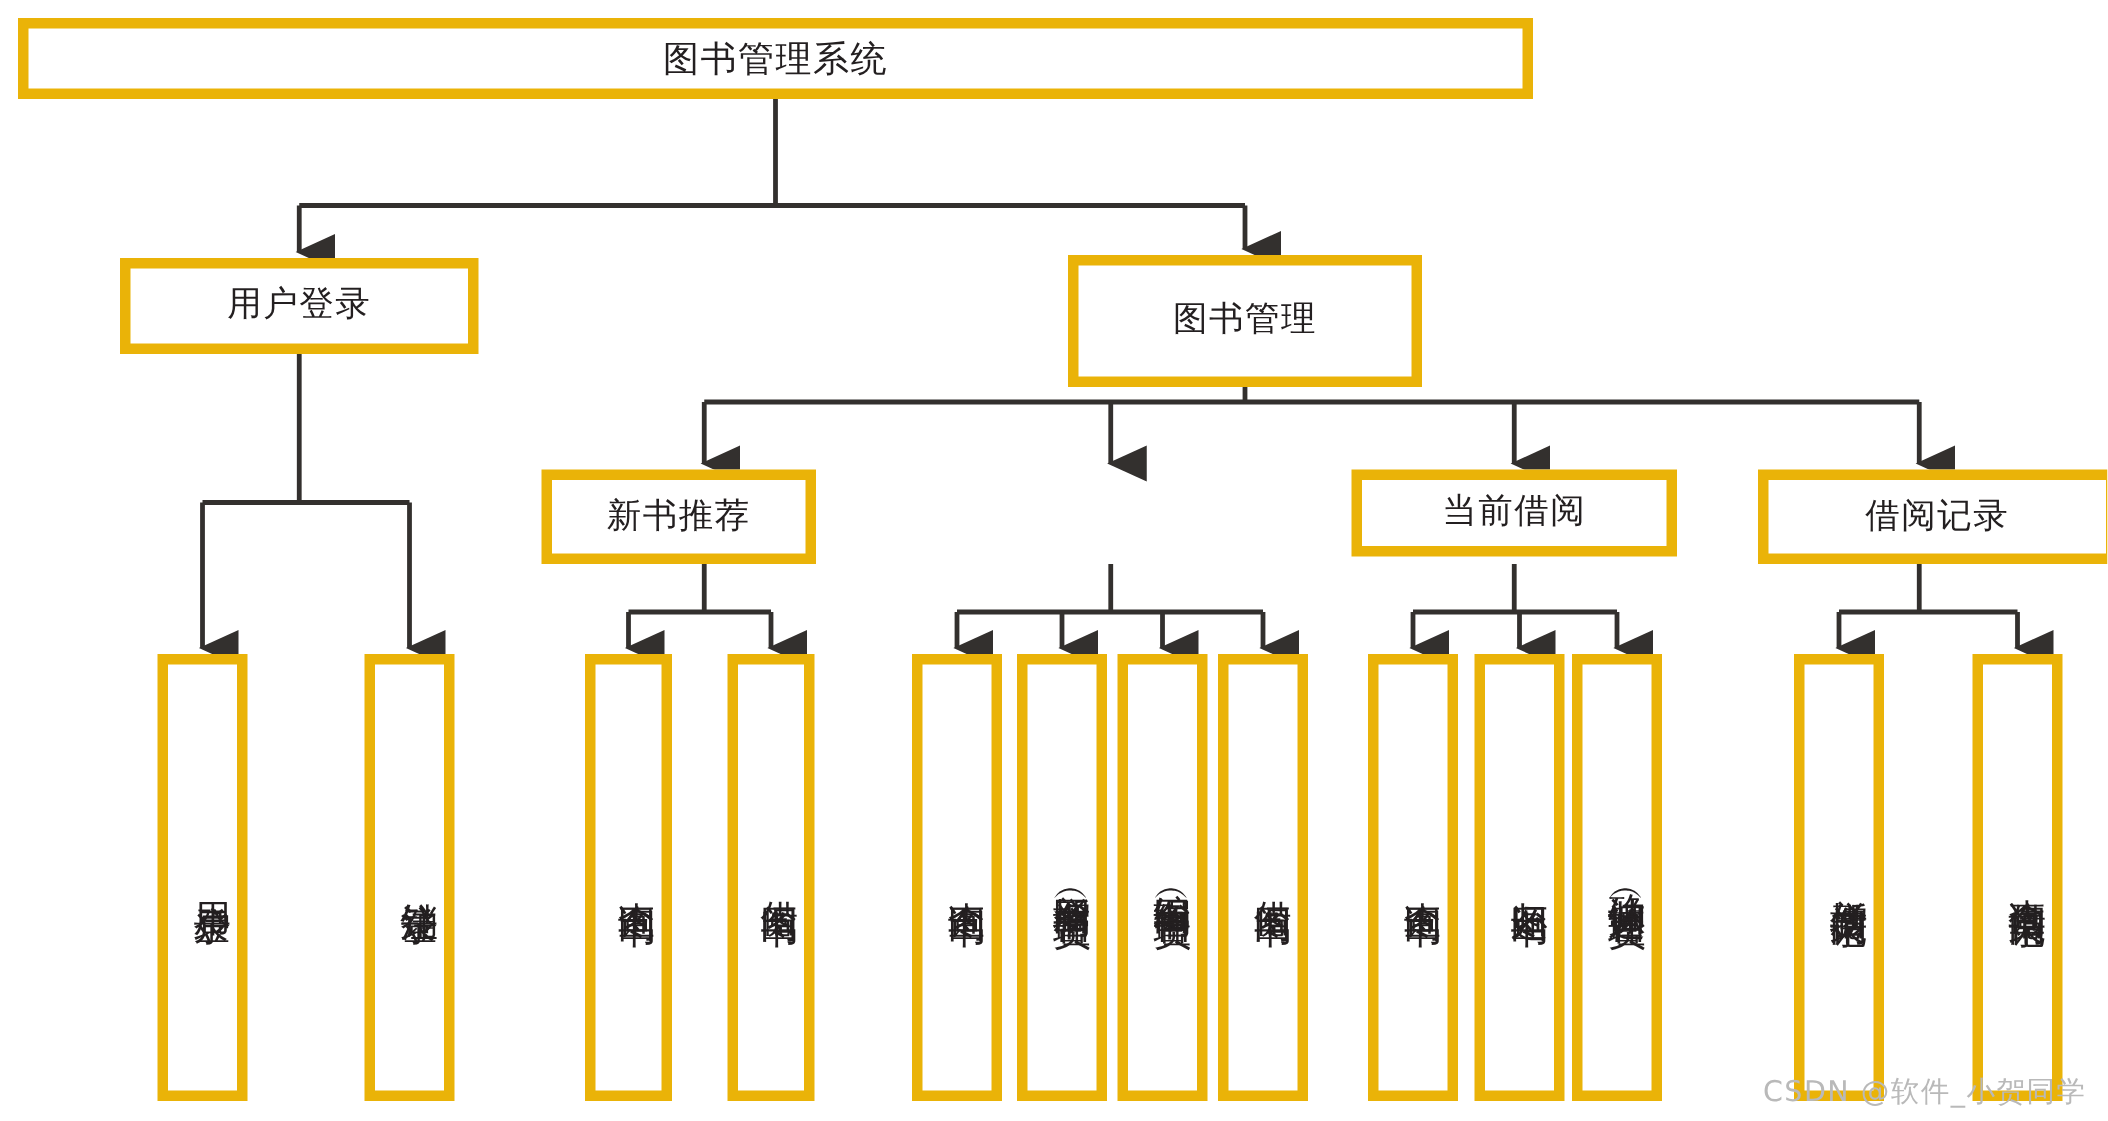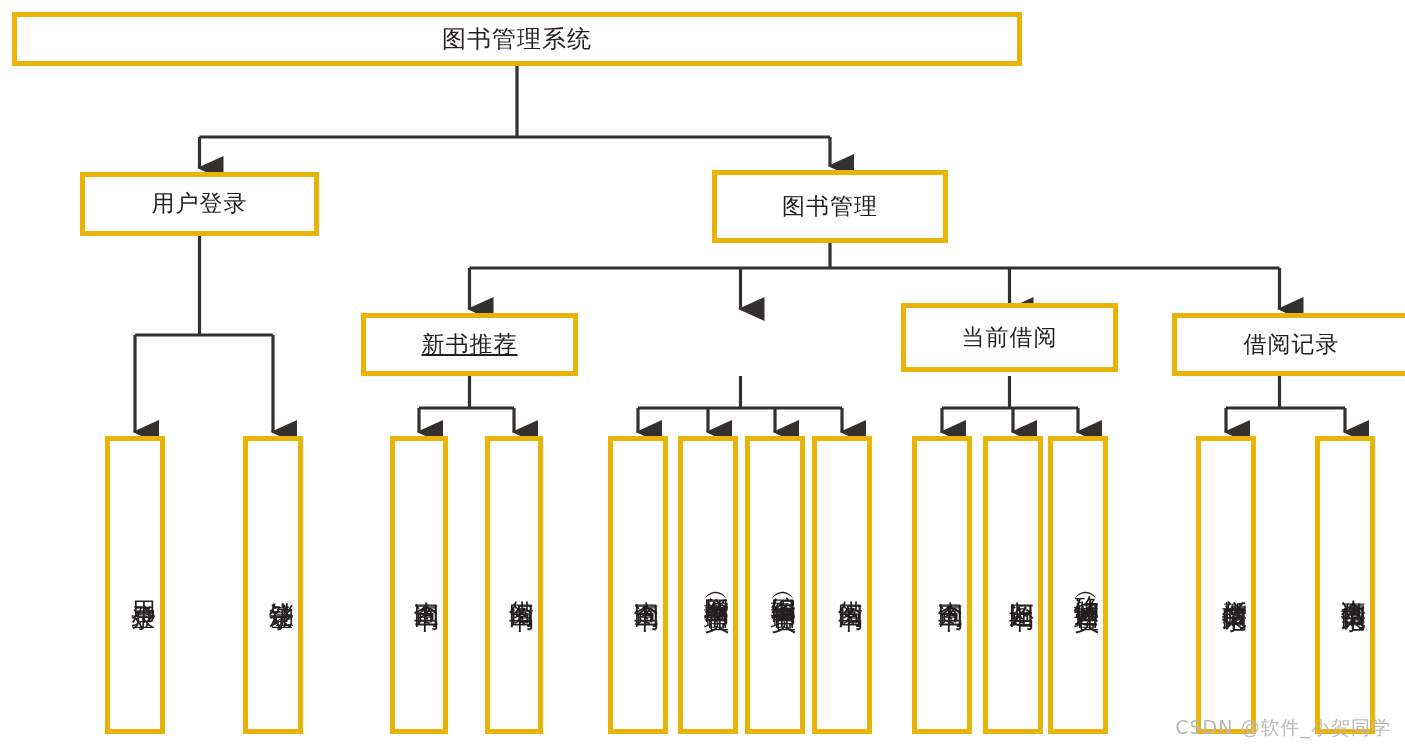--- a/index.html
+++ b/index.html
@@ -21,21 +21,21 @@
     position: absolute;
     left: 0;
     top: 0;
     width: 1405px;
     height: 747px;
     pointer-events: none;
   }
   .node {
     position: absolute;
     box-sizing: border-box;
-    border: 5px solid #eab308;
+    border: 7px solid #eab308;
     background: #ffffff;
     display: flex;
     align-items: center;
     justify-content: center;
     text-align: center;
     color: #231f20;
   }
   .node.h {
     font-size: 23px;
     letter-spacing: 1px;
@@ -119,28 +119,28 @@
       </g>
   </svg>
 
   <div class="node title-node" style="left: 12px; top: 12px; width: 1010px; height: 54px;">
     <span>图书管理系统</span>
   </div>
 
   <div class="node h" style="left: 80px; top: 172px; width: 239px; height: 64px;">
     <span>用户登录</span>
   </div>
-  <div class="node h" style="left: 712px; top: 170px; width: 236px; height: 73px;">
+  <div class="node h" style="left: 712px; top: 170px; width: 236px; height: 88px;">
     <span>图书管理</span>
   </div>
 
-  <div class="node h" style="left: 361px; top: 313px; width: 217px; height: 63px; text-decoration: underline;">
+  <div class="node h" style="left: 361px; top: 313px; width: 183px; height: 63px;">
     <span>新书推荐</span>
   </div>
-  <div class="node h" style="left: 901px; top: 303px; width: 217px; height: 69px;">
+  <div class="node h" style="left: 901px; top: 313px; width: 217px; height: 58px;">
     <span>当前借阅</span>
   </div>
   <div class="node h" style="left: 1172px; top: 313px; width: 239px; height: 63px;">
     <span>借阅记录</span>
   </div>
 
   <div class="node v" style="left: 105px; top: 436px; width: 60px; height: 298px;">
     <span class="vtext">用户登录</span>
   </div>
   <div class="node v" style="left: 243px; top: 436px; width: 60px; height: 298px;">

